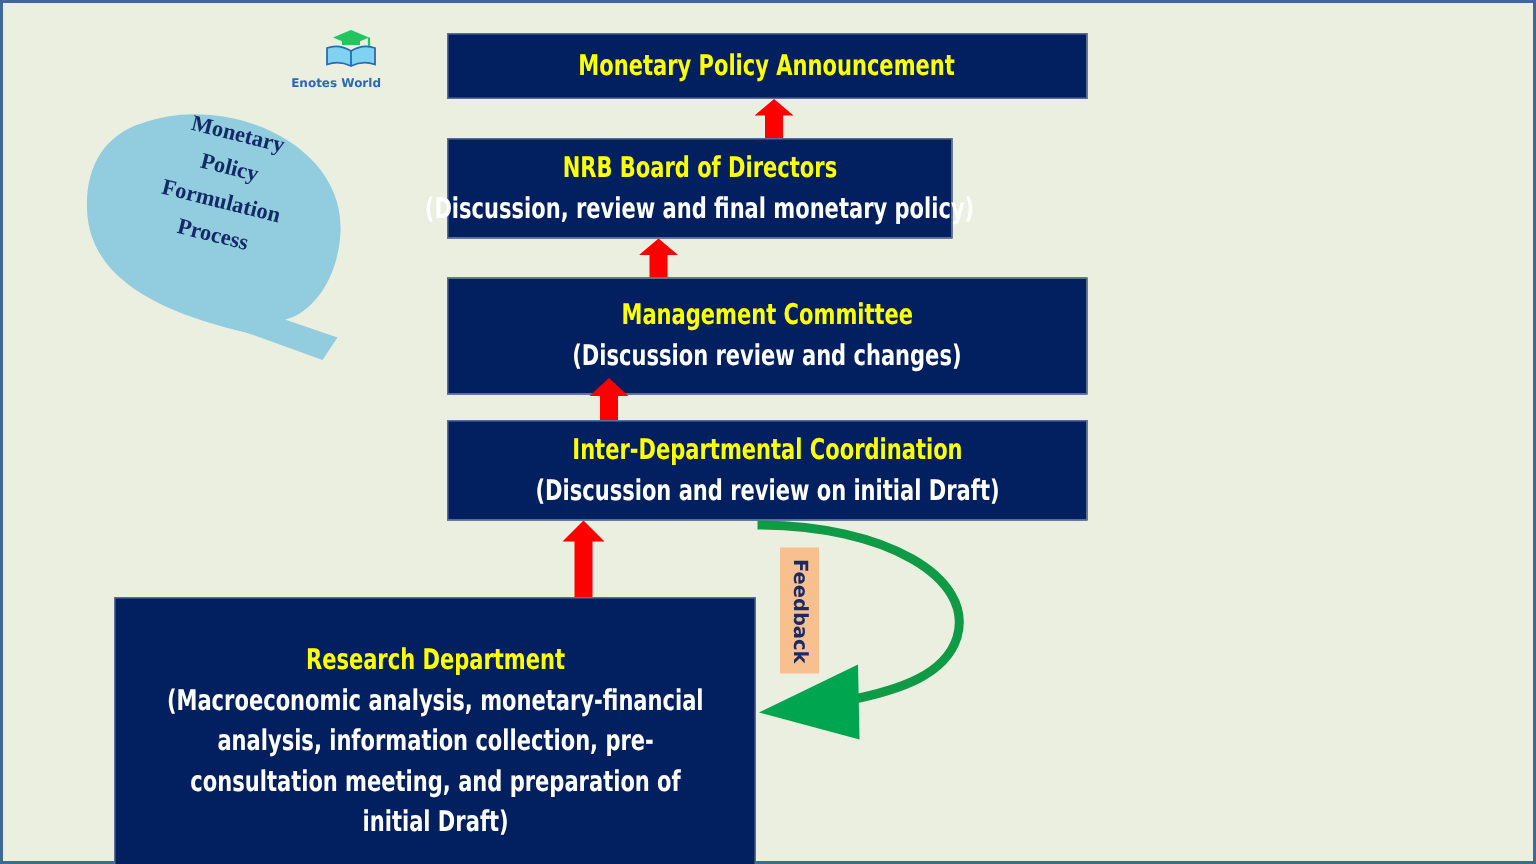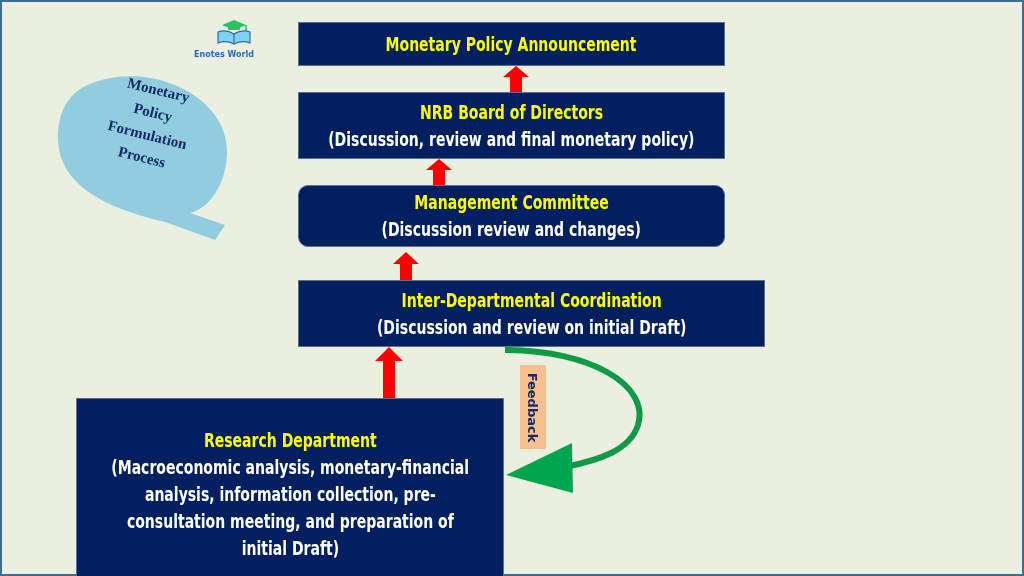--- a/index.html
+++ b/index.html
@@ -43,39 +43,39 @@
 </div>
 
 <div class="box" style="left:298px;top:22px;width:427px;height:44px;">
   <div class="title">Monetary Policy Announcement</div>
 </div>
 
 <svg class="arrow" style="left:503px;top:66px;" width="26" height="26" viewBox="0 0 26 26">
   <polygon points="13,0 26,11 19,11 19,26 7,26 7,11 0,11" fill="#ff0000"></polygon>
 </svg>
 
-<div class="box" style="left:298px;top:92px;width:427px;height:67px;">
+<div class="box" style="left:298px;top:92px;width:337px;height:67px;">
   <div class="title">NRB Board of Directors</div>
   <div class="sub">(Discussion, review and final monetary policy)</div>
 </div>
 
 <svg class="arrow" style="left:426px;top:159px;" width="26" height="26" viewBox="0 0 26 26">
   <polygon points="13,0 26,11 19,11 19,26 7,26 7,11 0,11" fill="#ff0000"></polygon>
 </svg>
 
-<div class="box" style="left:298px;top:185px;width:427px;height:62px;border-radius:10px;">
+<div class="box" style="left:298px;top:185px;width:427px;height:78px;">
   <div class="title">Management Committee</div>
   <div class="sub">(Discussion review and changes)</div>
 </div>
 
 <svg class="arrow" style="left:393px;top:252px;" width="26" height="28" viewBox="0 0 26 28">
   <polygon points="13,0 26,12 19,12 19,28 7,28 7,12 0,12" fill="#ff0000"></polygon>
 </svg>
 
-<div class="box" style="left:298px;top:280px;width:467px;height:67px;">
+<div class="box" style="left:298px;top:280px;width:427px;height:67px;">
   <div class="title">Inter-Departmental Coordination</div>
   <div class="sub">(Discussion and review on initial Draft)</div>
 </div>
 
 <svg class="arrow" style="left:375px;top:347px;" width="28" height="52" viewBox="0 0 28 52">
   <polygon points="14,0 28,14 20,14 20,52 8,52 8,14 0,14" fill="#ff0000"></polygon>
 </svg>
 
 <div class="box" style="left:76px;top:398px;width:428px;height:192px;">
   <div class="title">Research Department</div>

